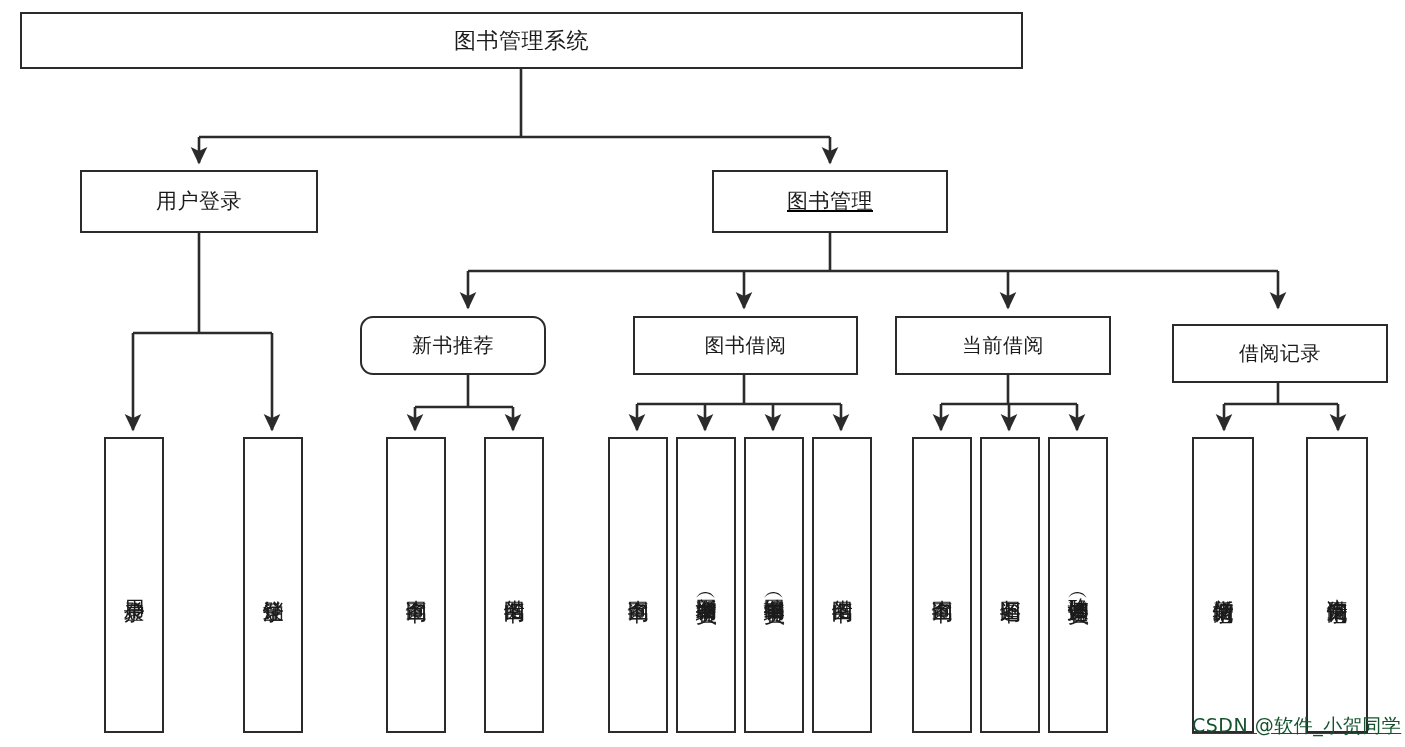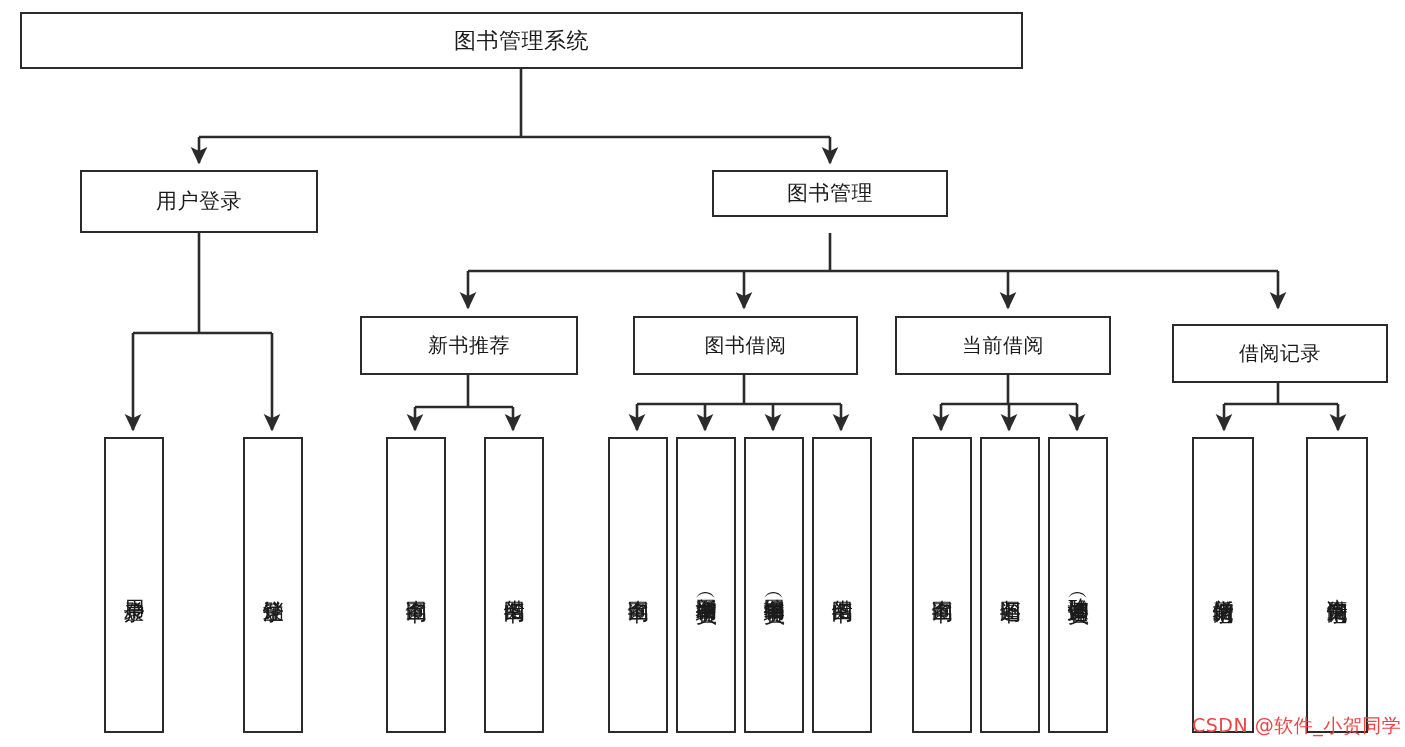--- a/index.html
+++ b/index.html
@@ -56,26 +56,27 @@
     writing-mode: vertical-rl;
     text-orientation: upright;
     font-size: 21px;
     line-height: 1.08;
     letter-spacing: 1px;
     white-space: nowrap;
     text-align: center;
   }
   .watermark {
     position: absolute;
-    color: #ef4444;
+    color: #14532d;
     font-size: 19px;
     letter-spacing: 0.5px;
     white-space: nowrap;
     z-index: 6;
     pointer-events: none;
+    text-decoration: underline;
   }
 </style>
 </head>
 <body>
 
 <div id="diagram-canvas">
 
   <svg class="svg-layer" viewBox="0 0 1405 747" xmlns="http://www.w3.org/2000/svg">
     <defs>
       <marker id="arrow" viewBox="0 0 12 12" refX="10.5" refY="6" markerWidth="7" markerHeight="7" orient="auto-start-reverse">
@@ -126,25 +127,25 @@
     </g>
   </svg>
 
   <div class="node-box node-root" style="left:20px; top:12px; width:1003px; height:57px;">
     <span class="node-label">图书管理系统</span>
   </div>
 
   <div class="node-box node-mid" style="left:80px; top:170px; width:238px; height:63px;">
     <span class="node-label">用户登录</span>
   </div>
-  <div class="node-box node-mid" style="left:712px; top:170px; width:236px; height:47px;">
+  <div class="node-box node-mid" style="left:712px; top:170px; width:236px; height:63px;text-decoration:underline;">
     <span class="node-label">图书管理</span>
   </div>
 
-  <div class="node-box node-sub" style="left:360px; top:316px; width:218px; height:59px;">
+  <div class="node-box node-sub" style="left:360px; top:316px; width:186px; height:59px;border-radius:13px;">
     <span class="node-label">新书推荐</span>
   </div>
   <div class="node-box node-sub" style="left:633px; top:316px; width:225px; height:59px;">
     <span class="node-label">图书借阅</span>
   </div>
   <div class="node-box node-sub" style="left:895px; top:316px; width:216px; height:59px;">
     <span class="node-label">当前借阅</span>
   </div>
   <div class="node-box node-sub" style="left:1172px; top:324px; width:216px; height:59px;">
     <span class="node-label">借阅记录</span>

